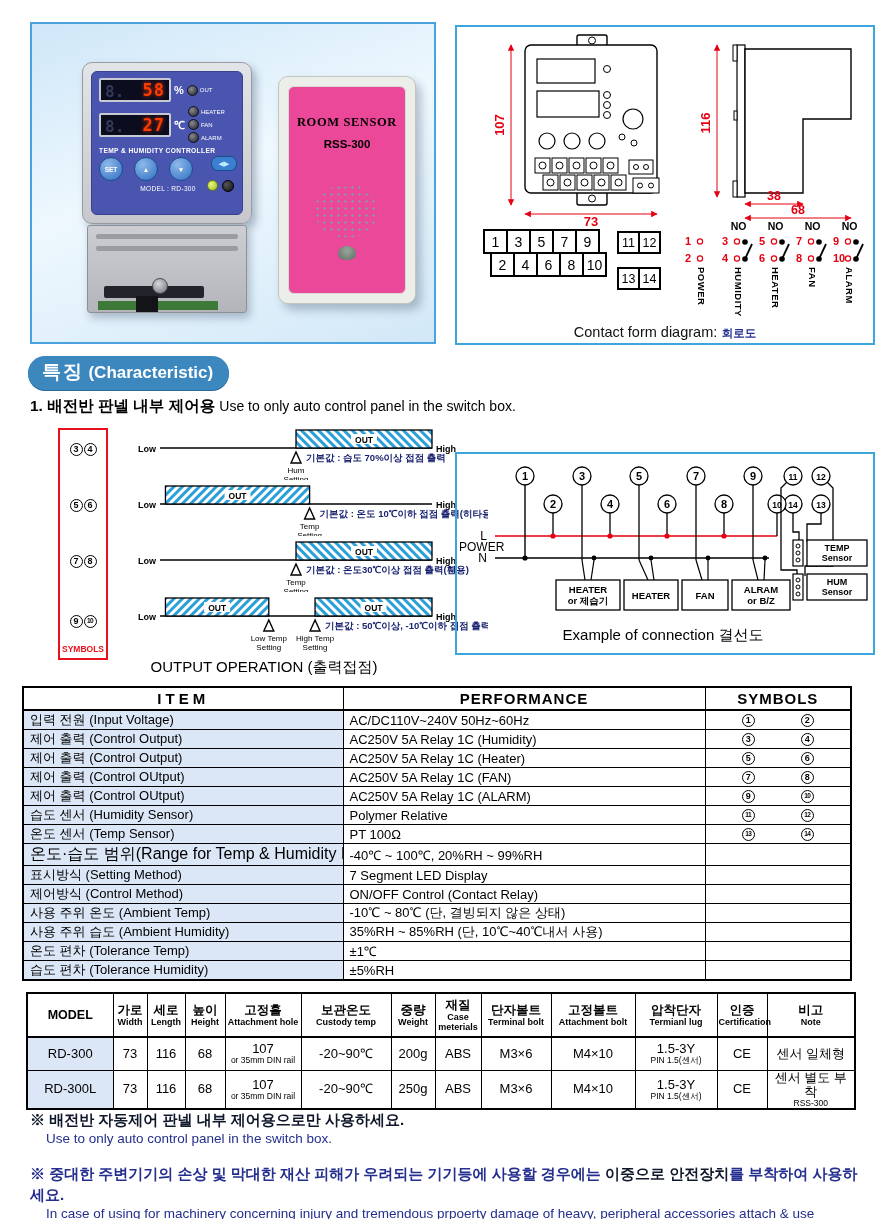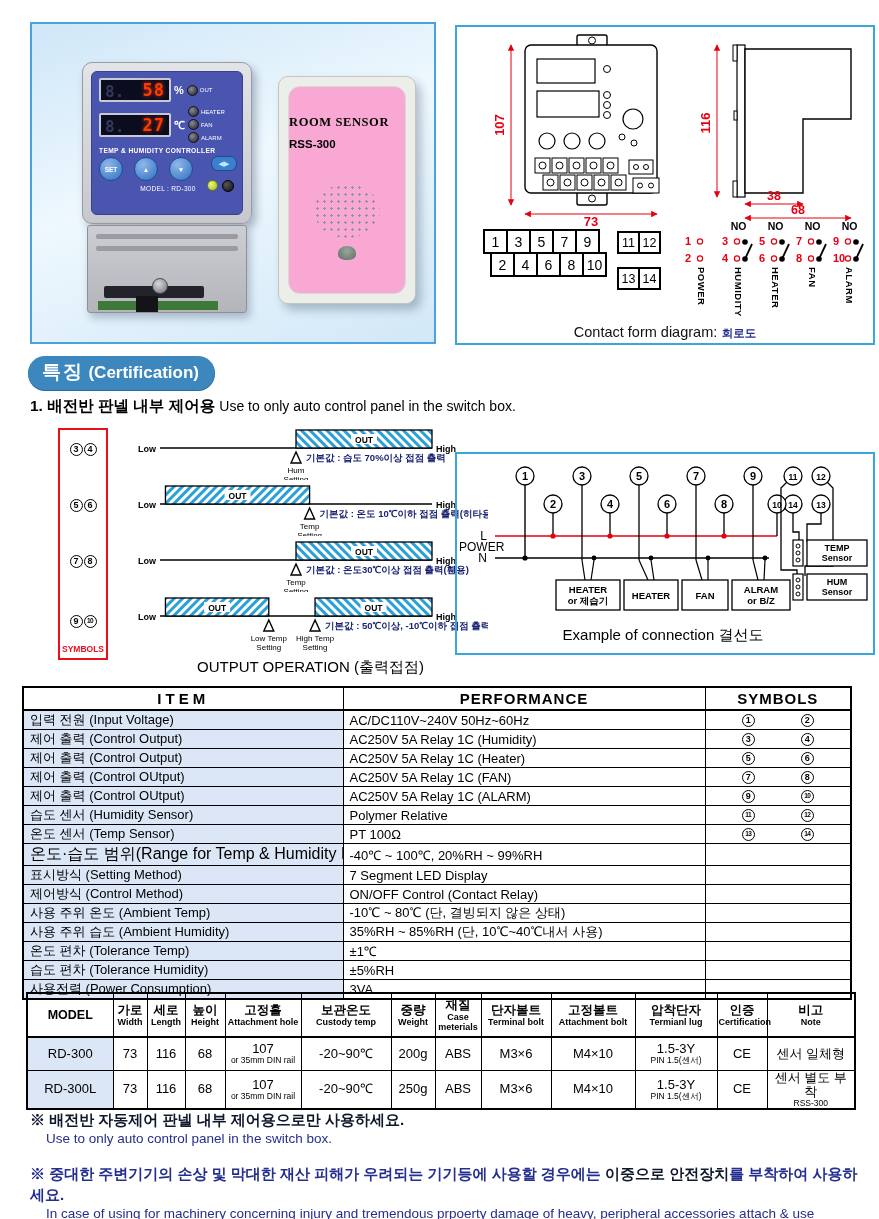--- a/index.html
+++ b/index.html
@@ -45,22 +45,22 @@
     background:linear-gradient(#cdced3,#b4b5bb);border:1px solid #8f9096;border-radius:3px;
     box-shadow:3px 5px 8px rgba(40,60,90,.3);}
   .slot{position:absolute;left:8px;right:8px;height:5px;background:#9b9ca2;border-radius:2px;}
   .term-strip{position:absolute;left:16px;bottom:14px;width:100px;height:12px;background:#23232b;border-radius:2px;}
   .pcb{position:absolute;left:10px;bottom:2px;width:120px;height:9px;background:#3d7a3a;}
   .pcb-block{position:absolute;left:48px;bottom:0;width:22px;height:16px;background:#141418;}
   .screw{position:absolute;left:64px;bottom:18px;width:14px;height:14px;border-radius:50%;
     background:radial-gradient(circle at 40% 35%,#d7d8dc,#6f7075);border:1px solid #4a4b50;}
   .sensor{position:absolute;left:246px;top:52px;width:136px;height:226px;background:#eceee9;
     border:1px solid #c3c5bf;border-radius:10px;box-shadow:5px 6px 10px rgba(40,60,90,.3);}
-  .sensor-inner{position:absolute;left:9px;top:9px;right:9px;bottom:9px;background:#f9a8d4;
-    border:1px solid #d8dad4;border-radius:12px;}
+  .sensor-inner{position:absolute;left:9px;top:9px;right:9px;bottom:9px;background:#ec4899;
+    border:1px solid #d8dad4;border-radius:6px;text-align:center;}
   .s-title{font-family:"Liberation Serif",serif;font-weight:bold;font-size:12.5px;
     letter-spacing:.6px;margin-top:28px;}
   .s-model{font-weight:bold;font-size:11.5px;margin-top:8px;}
   .s-speaker{width:66px;height:54px;margin:34px auto 0;border-radius:50%;
     background-image:radial-gradient(circle,#8a95a0 1.1px,transparent 1.4px);background-size:7px 7px;}
   .s-logo{width:18px;height:14px;margin:8px auto 0;border-radius:50% 50% 40% 40%;
     background:radial-gradient(circle at 50% 35%,#9aa69d,#5d6f61);}
 
   
   .topright-box{position:absolute;left:455px;top:25px;width:416px;height:316px;border:2px solid #3aa6dc;}
@@ -90,21 +90,21 @@
   .line1 .kr{font-weight:bold;font-size:15.5px;}
   .line1 .en{font-size:14px;}
 
   
   .out-sec{position:absolute;left:34px;top:424px;width:430px;height:256px;}
   .sym-box{position:absolute;left:24px;top:4px;width:46px;height:228px;border:2px solid #e8101c;background:#fff;}
   .sym-pair{position:absolute;left:0;width:100%;display:flex;justify-content:center;gap:1px;}
   .sym-label{position:absolute;left:0;bottom:4px;width:100%;text-align:center;color:#e8101c;
     font-size:8.5px;font-weight:bold;}
   .out-rows{position:absolute;left:102px;top:0;}
-  .out-caption{position:absolute;left:70px;top:234px;width:320px;text-align:right;font-size:15px;color:#000;}
+  .out-caption{position:absolute;left:70px;top:234px;width:320px;text-align:center;font-size:15px;color:#000;}
 
   
   .conn-box{position:absolute;left:455px;top:452px;width:416px;height:199px;border:2px solid #3aa6dc;}
 
   
   .circ{display:inline-flex;width:13px;height:13px;border:1px solid #000;border-radius:50%;
     align-items:center;justify-content:center;font-size:9px;font-weight:bold;line-height:1;
     vertical-align:middle;background:#fff;box-sizing:border-box;}
   .circ.c2{font-size:6.5px;letter-spacing:-.5px;}
 
@@ -367,21 +367,21 @@
         </div>
       </div>
     <div class="cf-caption">
       <span class="cf-cap-en">Contact form diagram:</span>
       <span class="cf-cap-kr">회로도</span>
     </div>
   </div>
 
   <div class="badge">
     <span class="kr">특징</span>
-    <span class="en">(Certification)</span>
+    <span class="en">(Characteristic)</span>
   </div>
   <div class="line1">
     <span class="kr">1. 배전반 판넬 내부 제어용</span>
     <span class="en">Use to only auto control panel in the switch box.</span>
   </div>
 
   <div class="out-sec">
     <div class="sym-box" id="symbox">
         <div class="sym-pair" style="top: 13px;">
           <span class="circ">3</span>
@@ -720,27 +720,20 @@
             <div class="symwrap"></div>
           </td>
         </tr>
         <tr>
           <td class="item">습도 편차 (Tolerance Humidity)</td>
           <td class="perf">±5%RH</td>
           <td class="sym">
             <div class="symwrap"></div>
           </td>
         </tr>
-        <tr>
-          <td class="item">사용전력 (Power Consumption)</td>
-          <td class="perf">3VA</td>
-          <td class="sym">
-            <div class="symwrap"></div>
-          </td>
-        </tr>
       </tbody>
   </table>
 
   <table class="model-table">
     <colgroup>
       <col style="width:86px">
         <col style="width:34px">
         <col style="width:38px">
         <col style="width:40px">
       <col style="width:76px">

